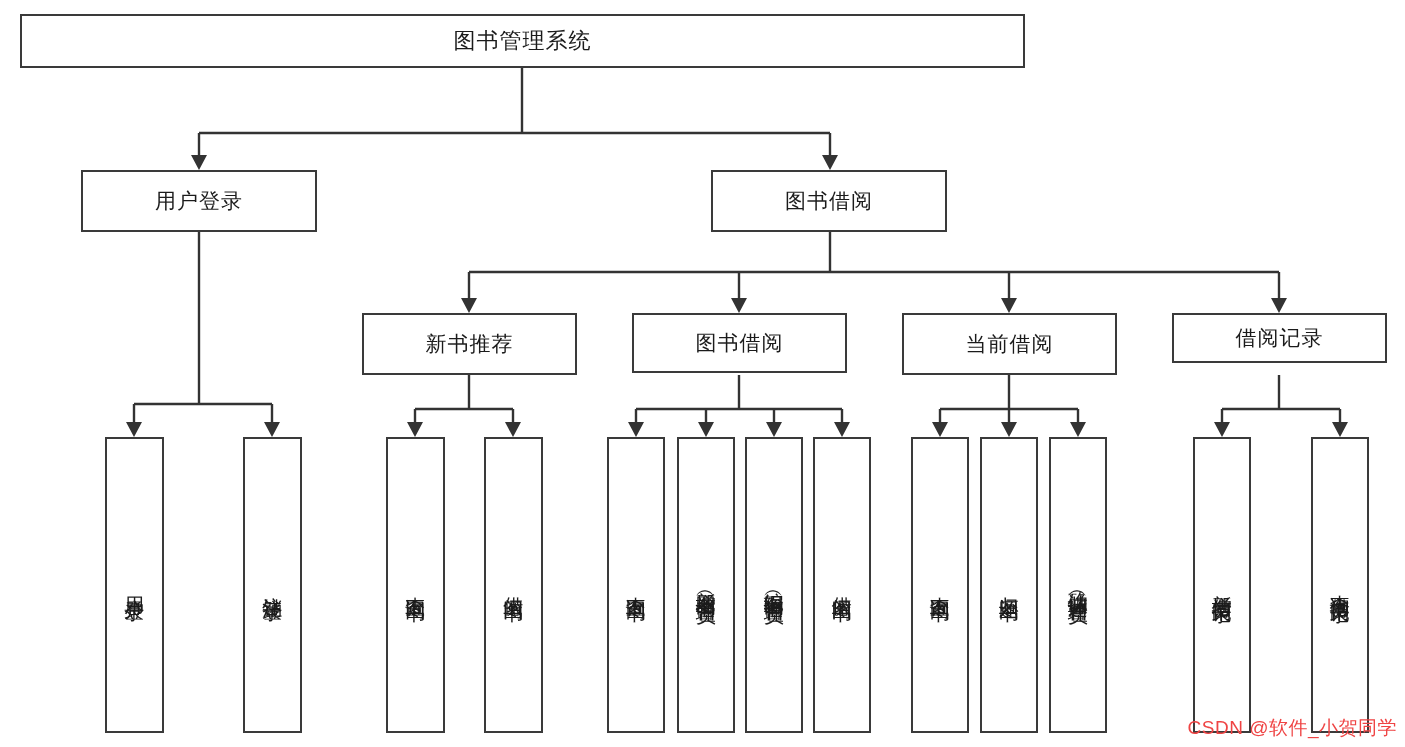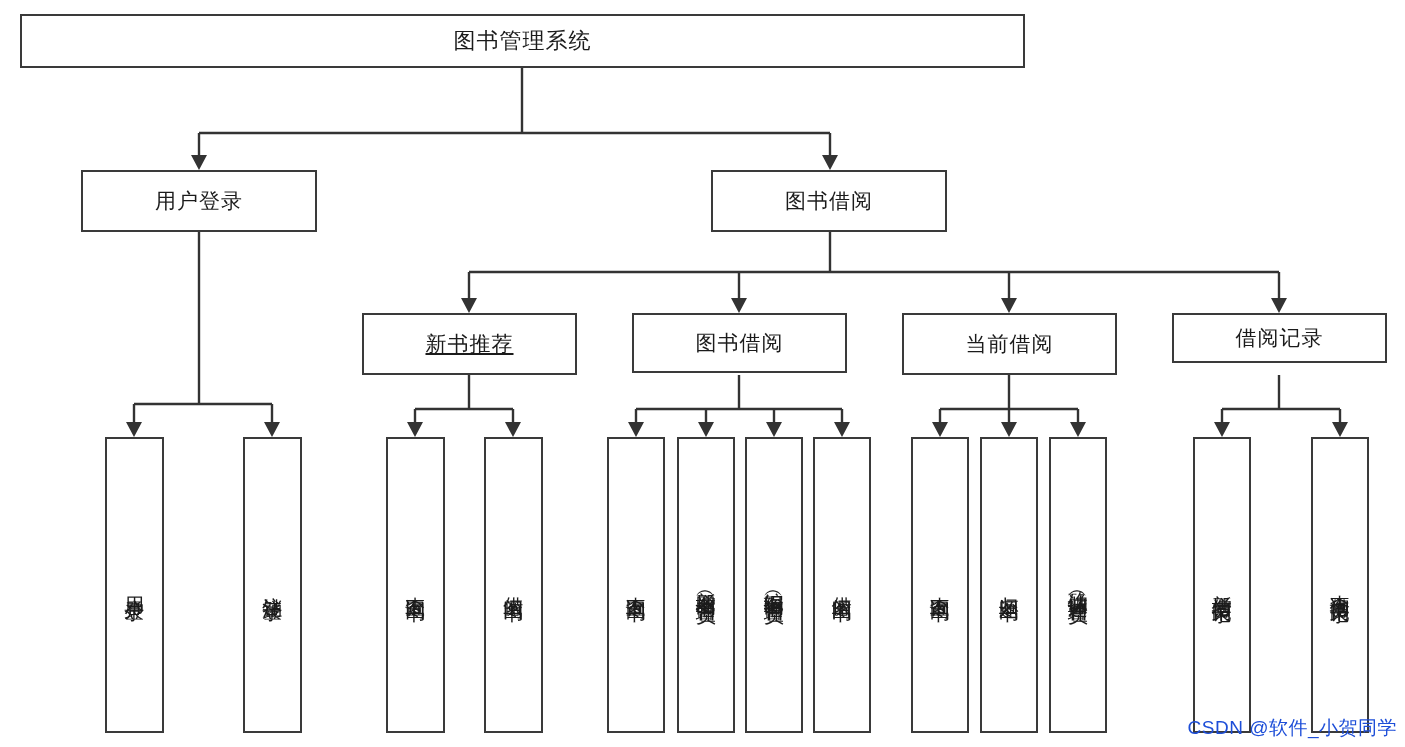--- a/index.html
+++ b/index.html
@@ -72,21 +72,21 @@
     letter-spacing: 2px;
     white-space: nowrap;
     max-height: 100%;
   }
   
   #watermark {
     position: absolute;
     right: 8px;
     bottom: 6px;
     font-size: 19px;
-    color: #1d4ed8;
+    color: #ef4444;
     white-space: nowrap;
     letter-spacing: 0.5px;
     pointer-events: none;
   }
 </style>
 </head>
 <body>
 
 <div id="canvas">
 
@@ -158,21 +158,21 @@
     <span class="lbl">图书管理系统</span>
   </div>
 
   <div class="node horiz" style="left:81px; top:170px; width:236px; height:62px;">
     <span class="lbl">用户登录</span>
   </div>
   <div class="node horiz" style="left:711px; top:170px; width:236px; height:62px;">
     <span class="lbl">图书借阅</span>
   </div>
 
-  <div class="node horiz" style="left:362px; top:313px; width:215px; height:62px;text-decoration:underline;">
+  <div class="node horiz" style="left:362px; top:313px; width:215px; height:62px;">
     <span class="lbl">新书推荐</span>
   </div>
   <div class="node horiz" style="left:632px; top:313px; width:215px; height:60px;">
     <span class="lbl">图书借阅</span>
   </div>
   <div class="node horiz" style="left:902px; top:313px; width:215px; height:62px;">
     <span class="lbl">当前借阅</span>
   </div>
   <div class="node horiz" style="left:1172px; top:313px; width:215px; height:50px;">
     <span class="lbl">借阅记录</span>

